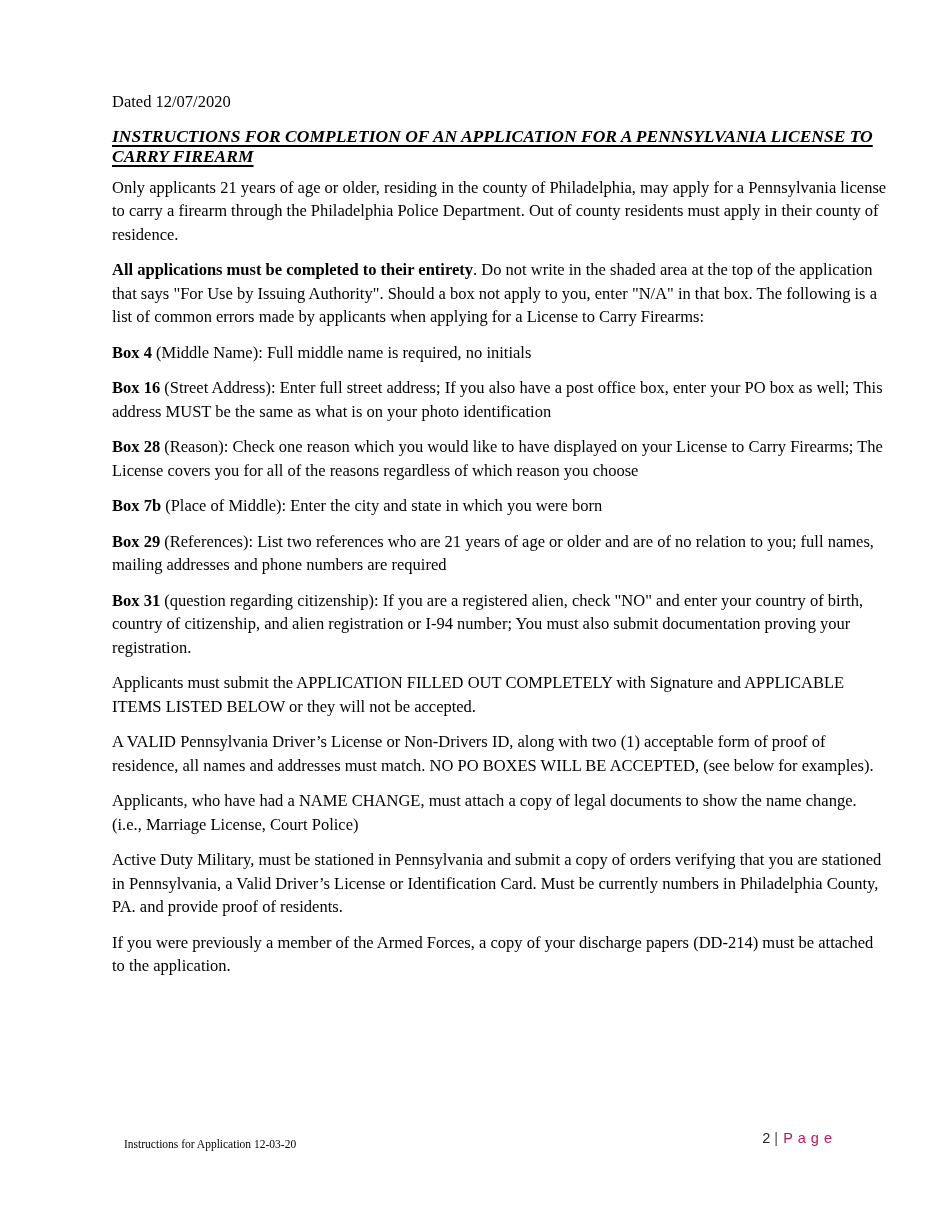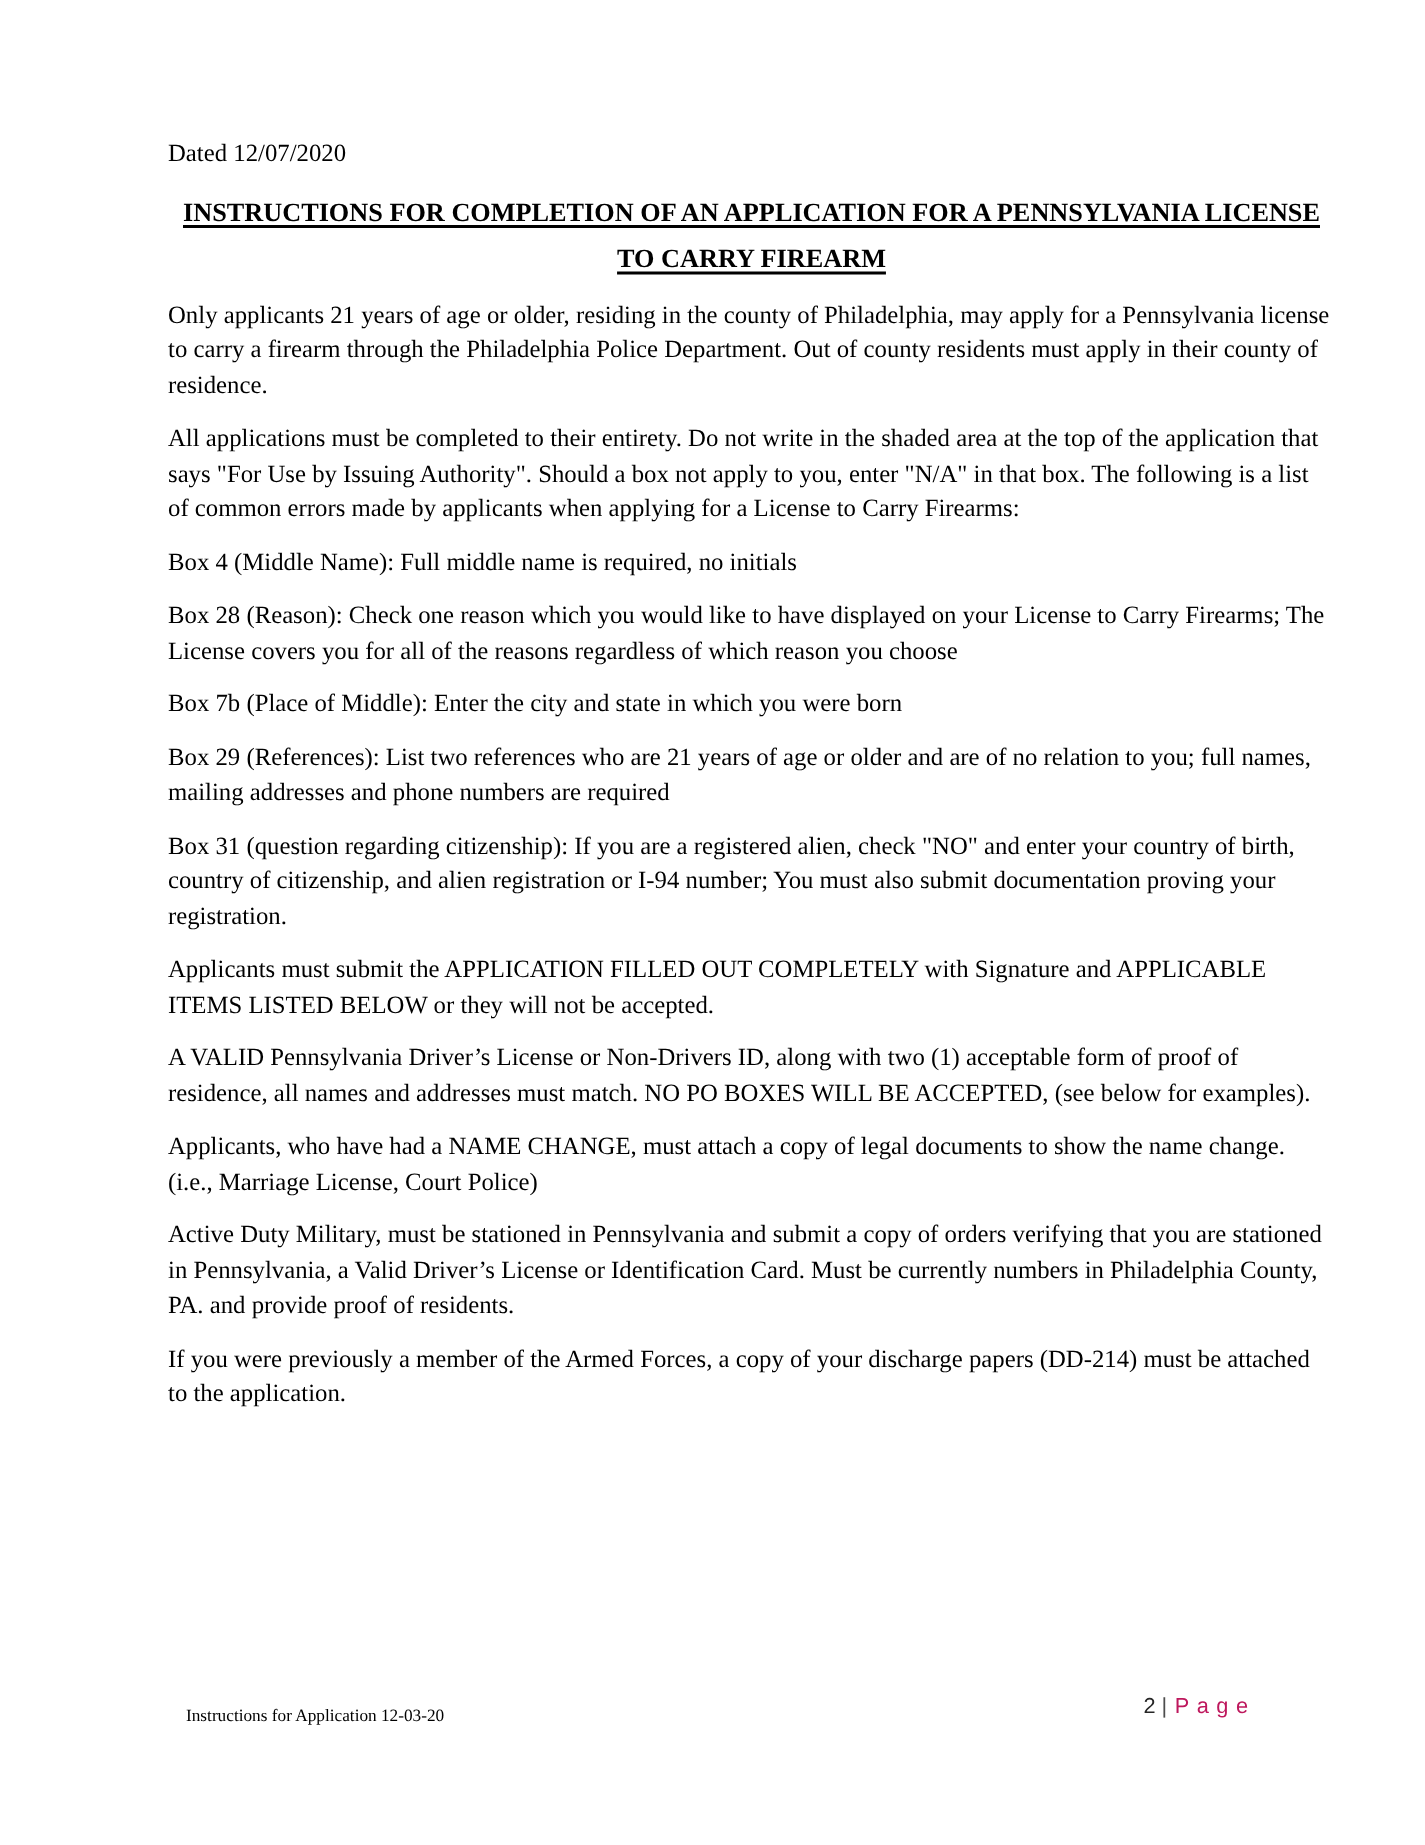--- a/index.html
+++ b/index.html
@@ -27,31 +27,31 @@
     margin-top: 32px;
   }
   .content p {
     margin: 0 0 12px 0;
   }
   .dated {
     margin-bottom: 11px;
   }
   .doc-title {
     font-size: 17.5px;
-    line-height: 31px;
+    line-height: 20px;
     font-weight: bold;
+    font-style: italic;
     margin: 0 0 10px 0;
-    text-align: center;
   }
   .doc-title .u {
     text-decoration: underline;
     text-decoration-thickness: 1.5px;
     text-underline-offset: 3px;
   }
-  .b { font-weight: normal; }
+  .b { font-weight: bold; }
   .footer-left {
     position: absolute;
     left: 124px;
     top: 1137px;
     font-family: "Liberation Serif", serif;
     font-size: 11.5px;
     line-height: 14px;
     color: #000000;
   }
   .footer-page {
@@ -85,20 +85,21 @@
     <p class="dated">Dated 12/07/2020</p>
 
     <h1 class="doc-title"><span class="u">INSTRUCTIONS FOR COMPLETION OF AN APPLICATION FOR A PENNSYLVANIA LICENSE TO CARRY FIREARM</span></h1>
 
     <p>Only applicants 21 years of age or older, residing in the county of Philadelphia, may apply for a Pennsylvania license to carry a firearm through the Philadelphia Police Department. Out of county residents must apply in their county of residence.</p>
 
     <p><span class="b">All applications must be completed to their entirety</span><span>. Do not write in the shaded area at the top of the application that says "For Use by Issuing Authority". Should a box not apply to you, enter "N/A" in that box. The following is a list of common errors made by applicants when applying for a License to Carry Firearms:</span></p>
 
     <p><span class="b">Box 4</span><span> (Middle Name): Full middle name is required, no initials</span></p>
 
+    <p><span class="b">Box 16</span><span> (Street Address): Enter full street address; If you also have a post office box, enter your PO box as well; This address MUST be the same as what is on your photo identification</span></p>
 
     <p><span class="b">Box 28</span><span> (Reason): Check one reason which you would like to have displayed on your License to Carry Firearms; The License covers you for all of the reasons regardless of which reason you choose</span></p>
 
     <p><span class="b">Box 7b</span><span> (Place of Middle): Enter the city and state in which you were born</span></p>
 
     <p><span class="b">Box 29</span><span> (References): List two references who are 21 years of age or older and are of no relation to you; full names, mailing addresses and phone numbers are required</span></p>
 
     <p><span class="b">Box 31</span><span> (question regarding citizenship): If you are a registered alien, check "NO" and enter your country of birth, country of citizenship, and alien registration or I-94 number; You must also submit documentation proving your registration.</span></p>
 
 

